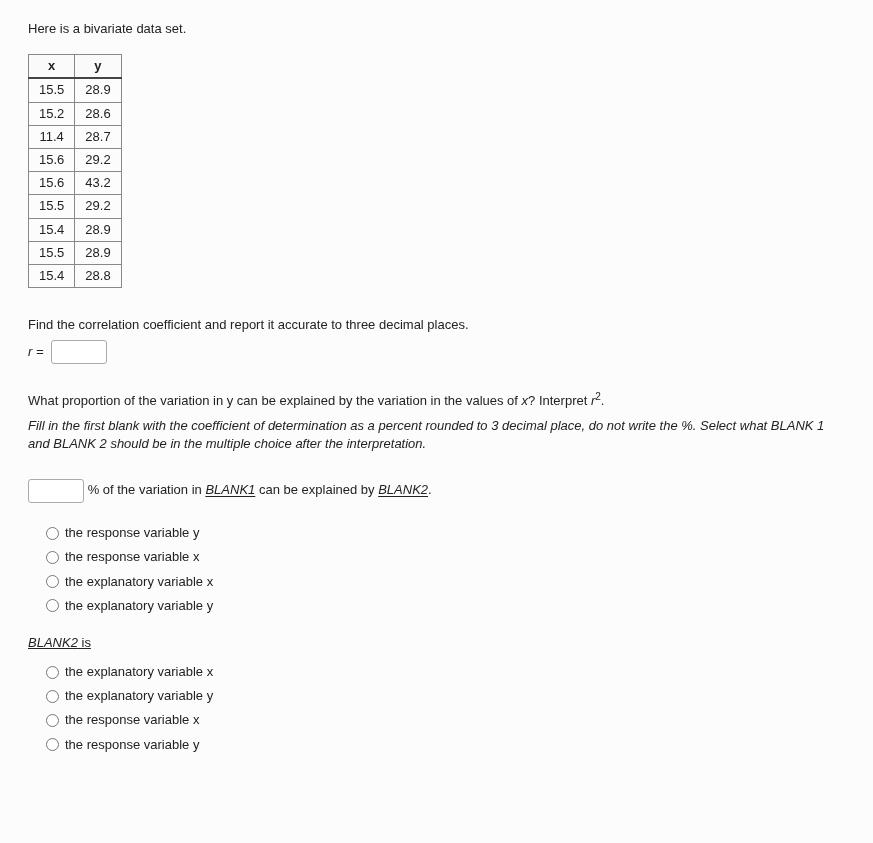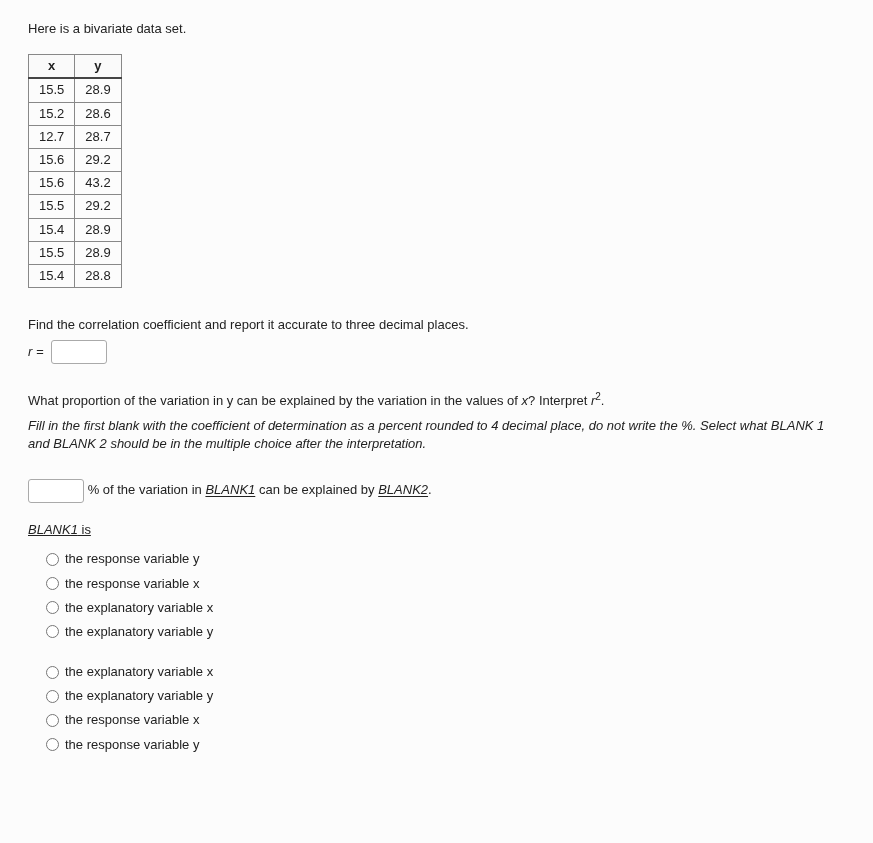--- a/index.html
+++ b/index.html
@@ -85,21 +85,21 @@
   <tbody>
     <tr>
         <td>15.5</td>
         <td>28.9</td>
       </tr>
     <tr>
         <td>15.2</td>
         <td>28.6</td>
       </tr>
     <tr>
-        <td>12.7</td>
+        <td>11.4</td>
         <td>28.7</td>
       </tr>
     <tr>
         <td>15.6</td>
         <td>29.2</td>
       </tr>
     <tr>
         <td>15.6</td>
         <td>43.2</td>
       </tr>
@@ -130,51 +130,51 @@
   </div>
 </div>
 
 <div class="question-block">
 </div>
 
 <div class="question-block">
   <div class="q-text">
     <span>What proportion of the variation in y can be explained by the variation in the values of </span><span class="italic">x</span><span>? Interpret </span><span class="italic">r</span><span class="sup">2</span><span>.</span>
   </div>
-  <div class="q-text italic">Fill in the first blank with the coefficient of determination as a percent rounded to 4 decimal place, do not write the %. Select what BLANK 1 and BLANK 2 should be in the multiple choice after the interpretation.</div>
+  <div class="q-text italic">Fill in the first blank with the coefficient of determination as a percent rounded to 3 decimal place, do not write the %. Select what BLANK 1 and BLANK 2 should be in the multiple choice after the interpretation.</div>
 </div>
 
 <div class="fill-line">
   <input type="text" class="inline-input" style="">
   <span>% of the variation in </span><span class="blank-word">BLANK1</span><span> can be explained by </span><span class="blank-word">BLANK2</span><span>.</span>
 </div>
 
 <div class="choice-group">
-  <div class="choice-heading">
-    <span>BLANK1</span><span class="is-text"> is</span>
-  </div>
   <label class="choice-row">
       <input type="radio" name="b1" style="">
       <span>the response variable y</span>
     </label>
   <label class="choice-row">
       <input type="radio" name="b1" style="">
       <span>the response variable x</span>
     </label>
   <label class="choice-row">
       <input type="radio" name="b1" style="">
       <span>the explanatory variable x</span>
     </label>
   <label class="choice-row">
       <input type="radio" name="b1" style="">
       <span>the explanatory variable y</span>
     </label>
 </div>
 
 <div class="choice-group">
+  <div class="choice-heading">
+    <span>BLANK2</span><span class="is-text"> is</span>
+  </div>
   <label class="choice-row">
       <input type="radio" name="b2" style="">
       <span>the explanatory variable x</span>
     </label>
   <label class="choice-row">
       <input type="radio" name="b2" style="">
       <span>the explanatory variable y</span>
     </label>
   <label class="choice-row">
       <input type="radio" name="b2" style="">

